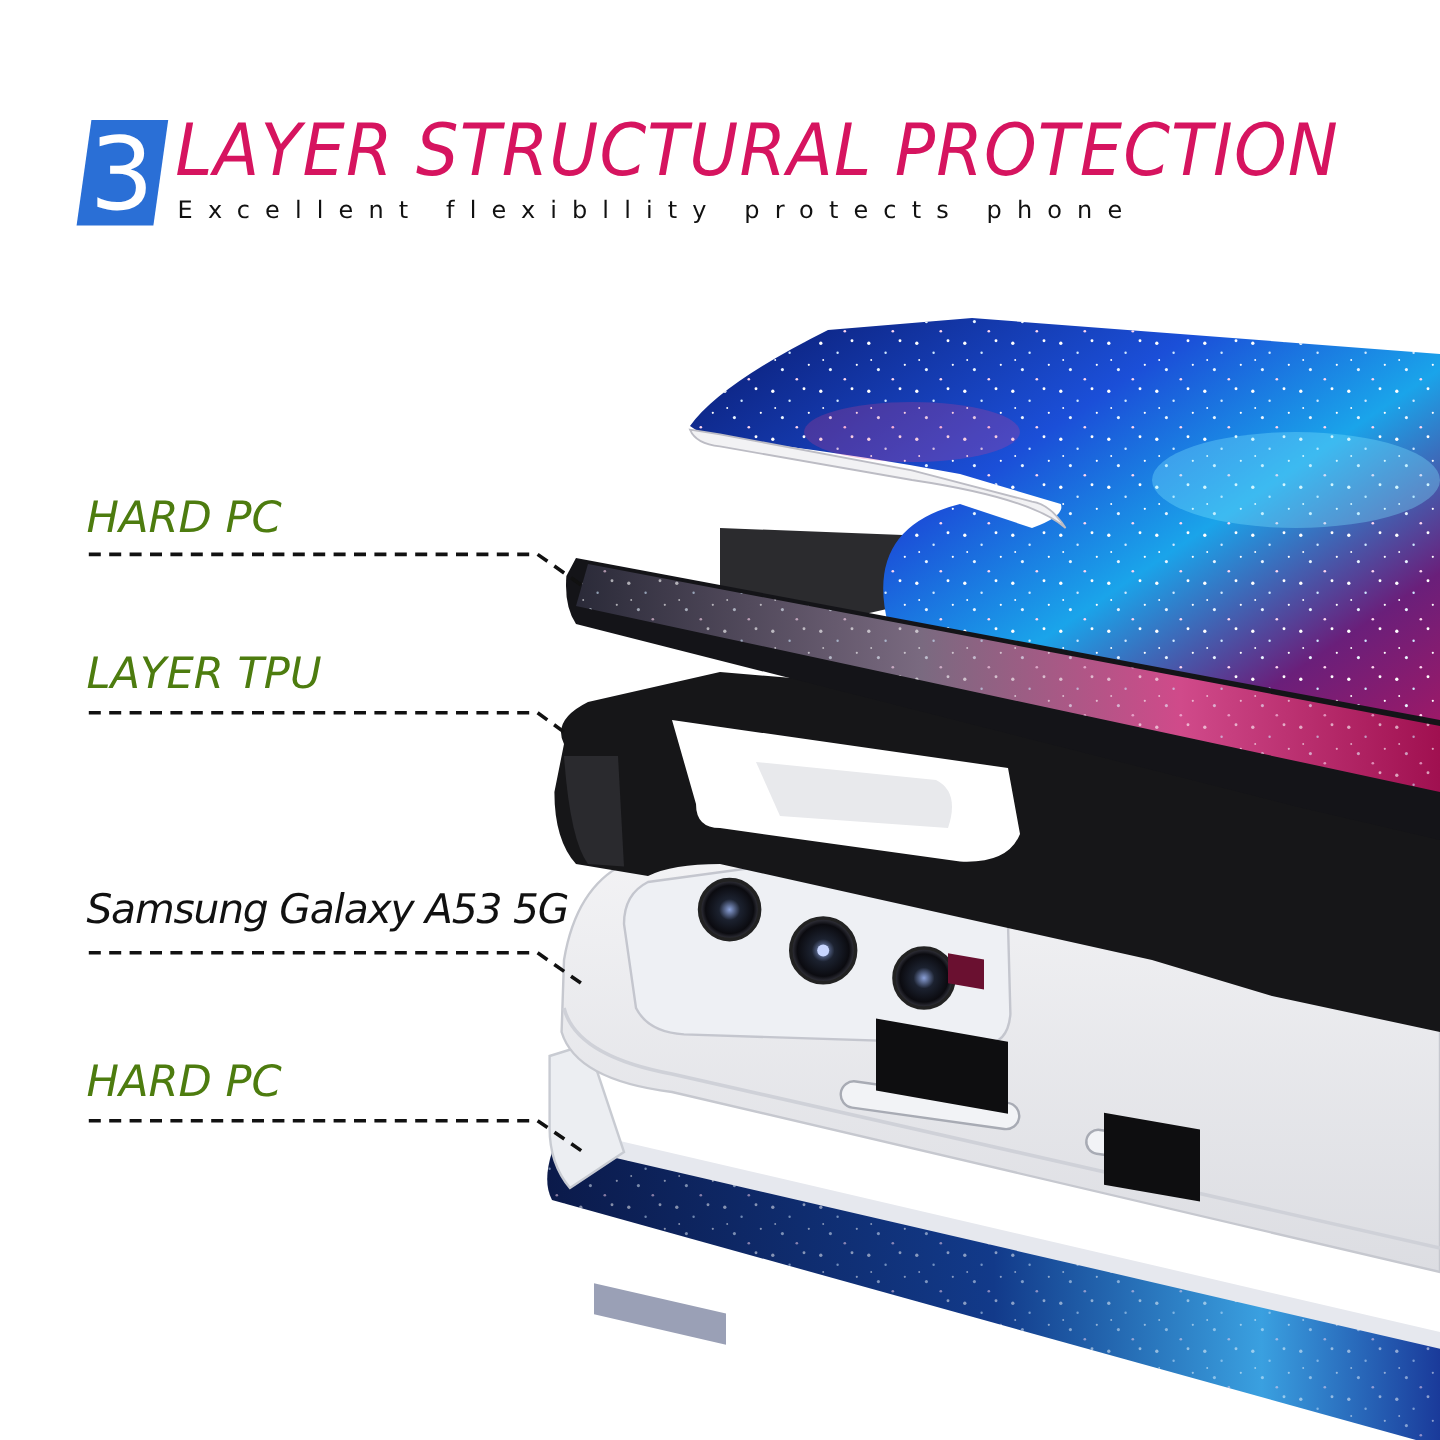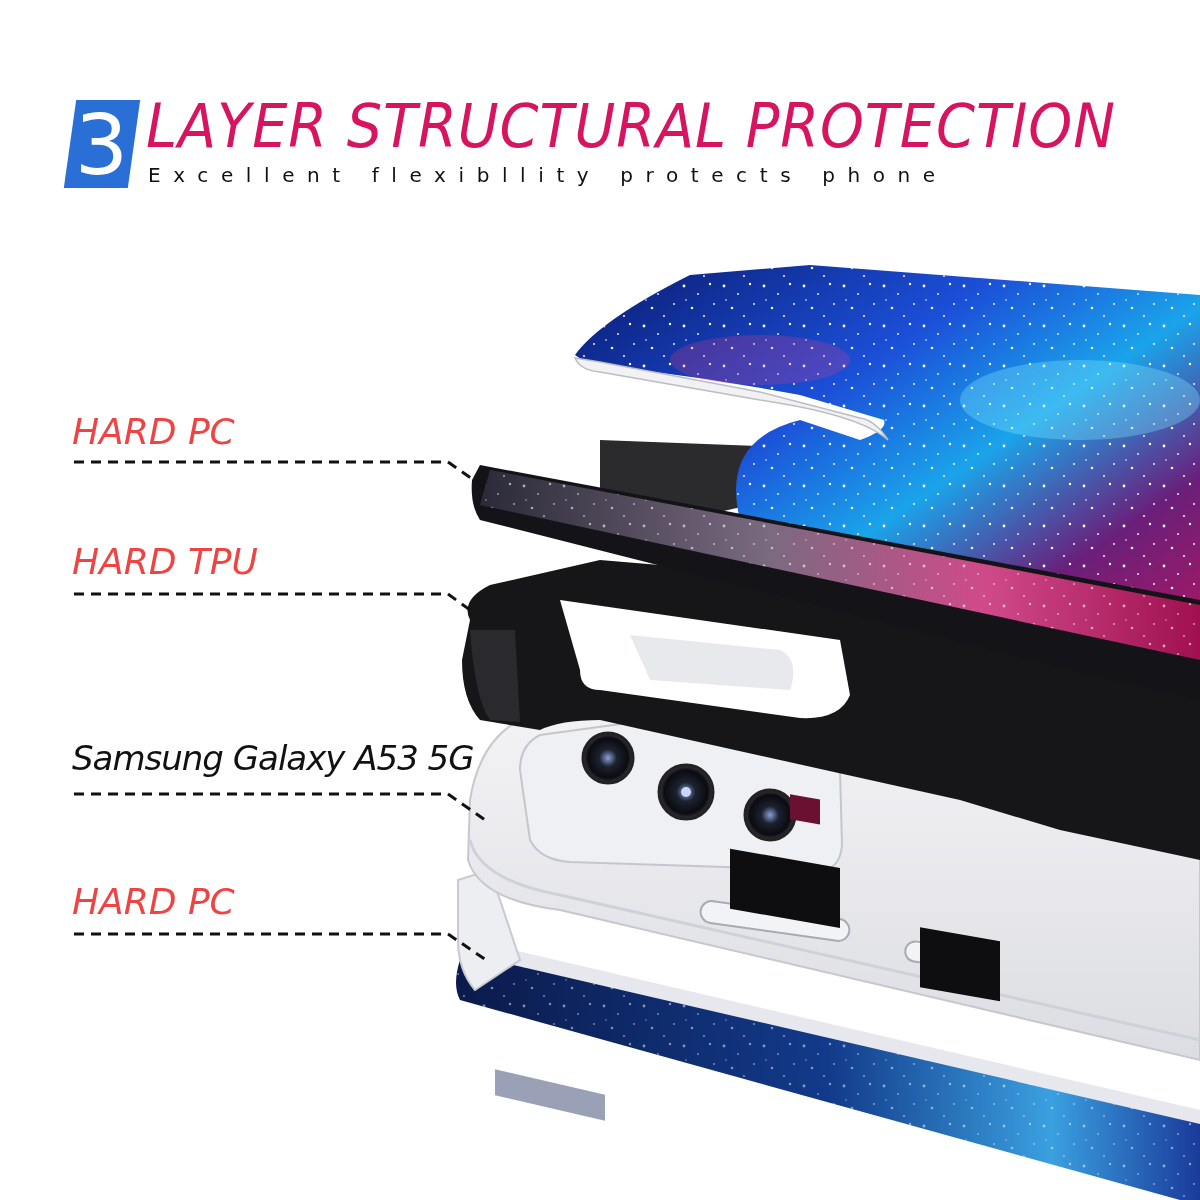--- a/index.html
+++ b/index.html
@@ -25,21 +25,21 @@
     .subtitle {
       position: absolute; left: 78px; top: 66px; white-space: nowrap;
       color: #111111; font-size: 20px; letter-spacing: 12.6px;
       font-family: "DejaVu Sans", sans-serif; line-height: 30px;
     }
 
     .label {
       position: absolute; left: 72px; white-space: nowrap; font-style: italic;
       font-family: "DejaVu Sans", sans-serif; font-size: 36px; line-height: 40px;
     }
-    .label.blue { color: #ef4444; }
+    .label.blue { color: #4d7c0f; }
     .label.dark { color: #111111; font-size: 34px; letter-spacing: -1px; }
 
     .leader { position: absolute; left: 0; top: 0; width: 1200px; height: 1200px; pointer-events: none; }
     .art { position: absolute; left: 0; top: 0; width: 1200px; height: 1200px; }
   </style>
 </head>
 <body>
 
 <svg class="art" viewBox="0 0 1200 1200" xmlns="http://www.w3.org/2000/svg">
   <defs>
@@ -133,21 +133,21 @@
 
 <div class="header">
   <div class="badge">
     <span>3</span>
   </div>
   <div class="title">LAYER STRUCTURAL PROTECTION</div>
   <div class="subtitle">Excellent flexibllity protects phone</div>
 </div>
 
 <div class="label blue" style="top:412px;">HARD PC</div>
-<div class="label blue" style="top:542px;">HARD TPU</div>
+<div class="label blue" style="top:542px;">LAYER TPU</div>
 <div class="label dark" style="top:738px;">Samsung Galaxy A53 5G</div>
 <div class="label blue" style="top:882px;">HARD PC</div>
 
 <svg class="leader" viewBox="0 0 1200 1200" xmlns="http://www.w3.org/2000/svg">
   <g fill="none" stroke="#111111" stroke-width="3" stroke-dasharray="10 7">
     <path d="M74 462 L448 462 L488 490"></path>
     <path d="M74 594 L448 594 L470 610"></path>
     <path d="M74 794 L448 794 L488 822"></path>
     <path d="M74 934 L448 934 L486 960"></path>
   </g>

